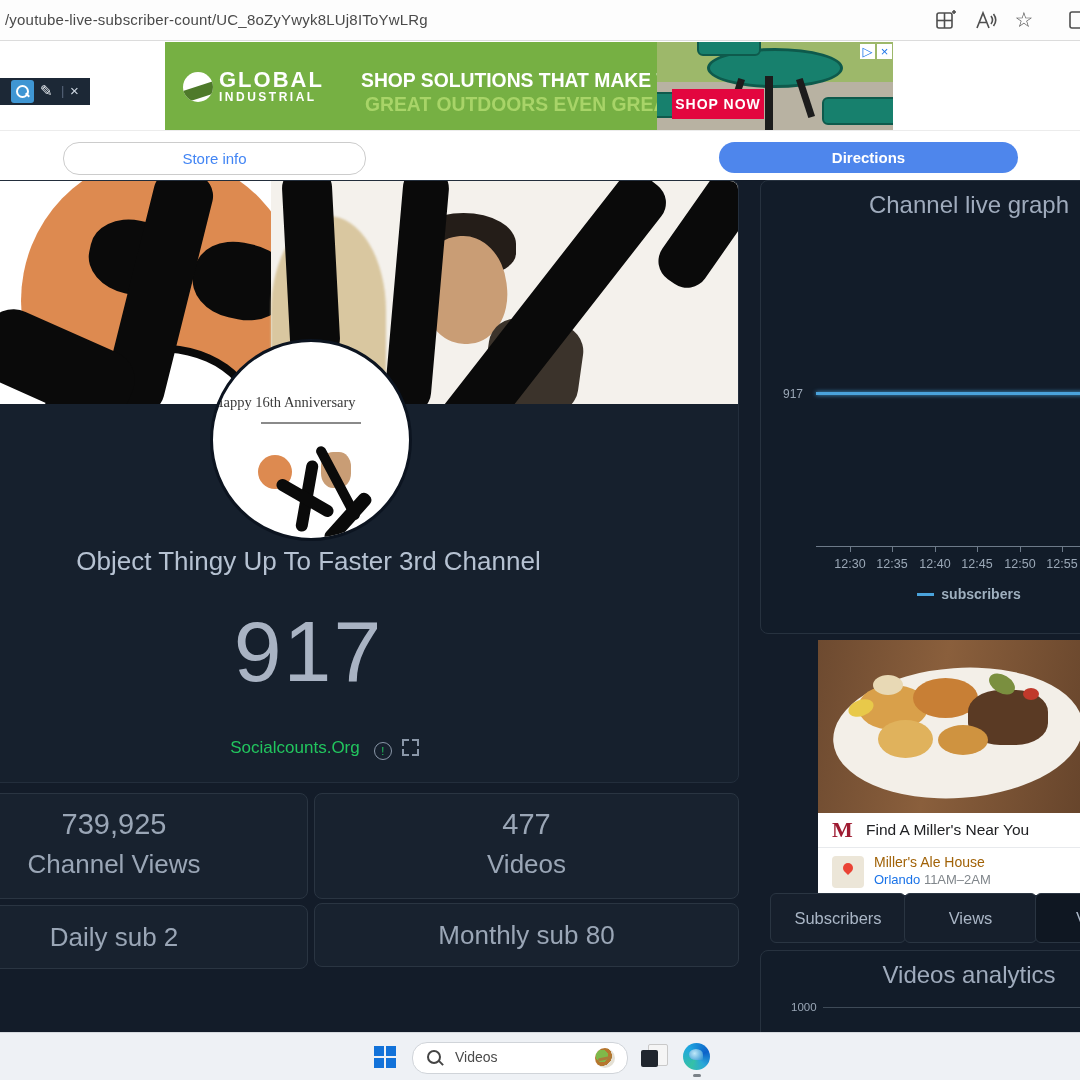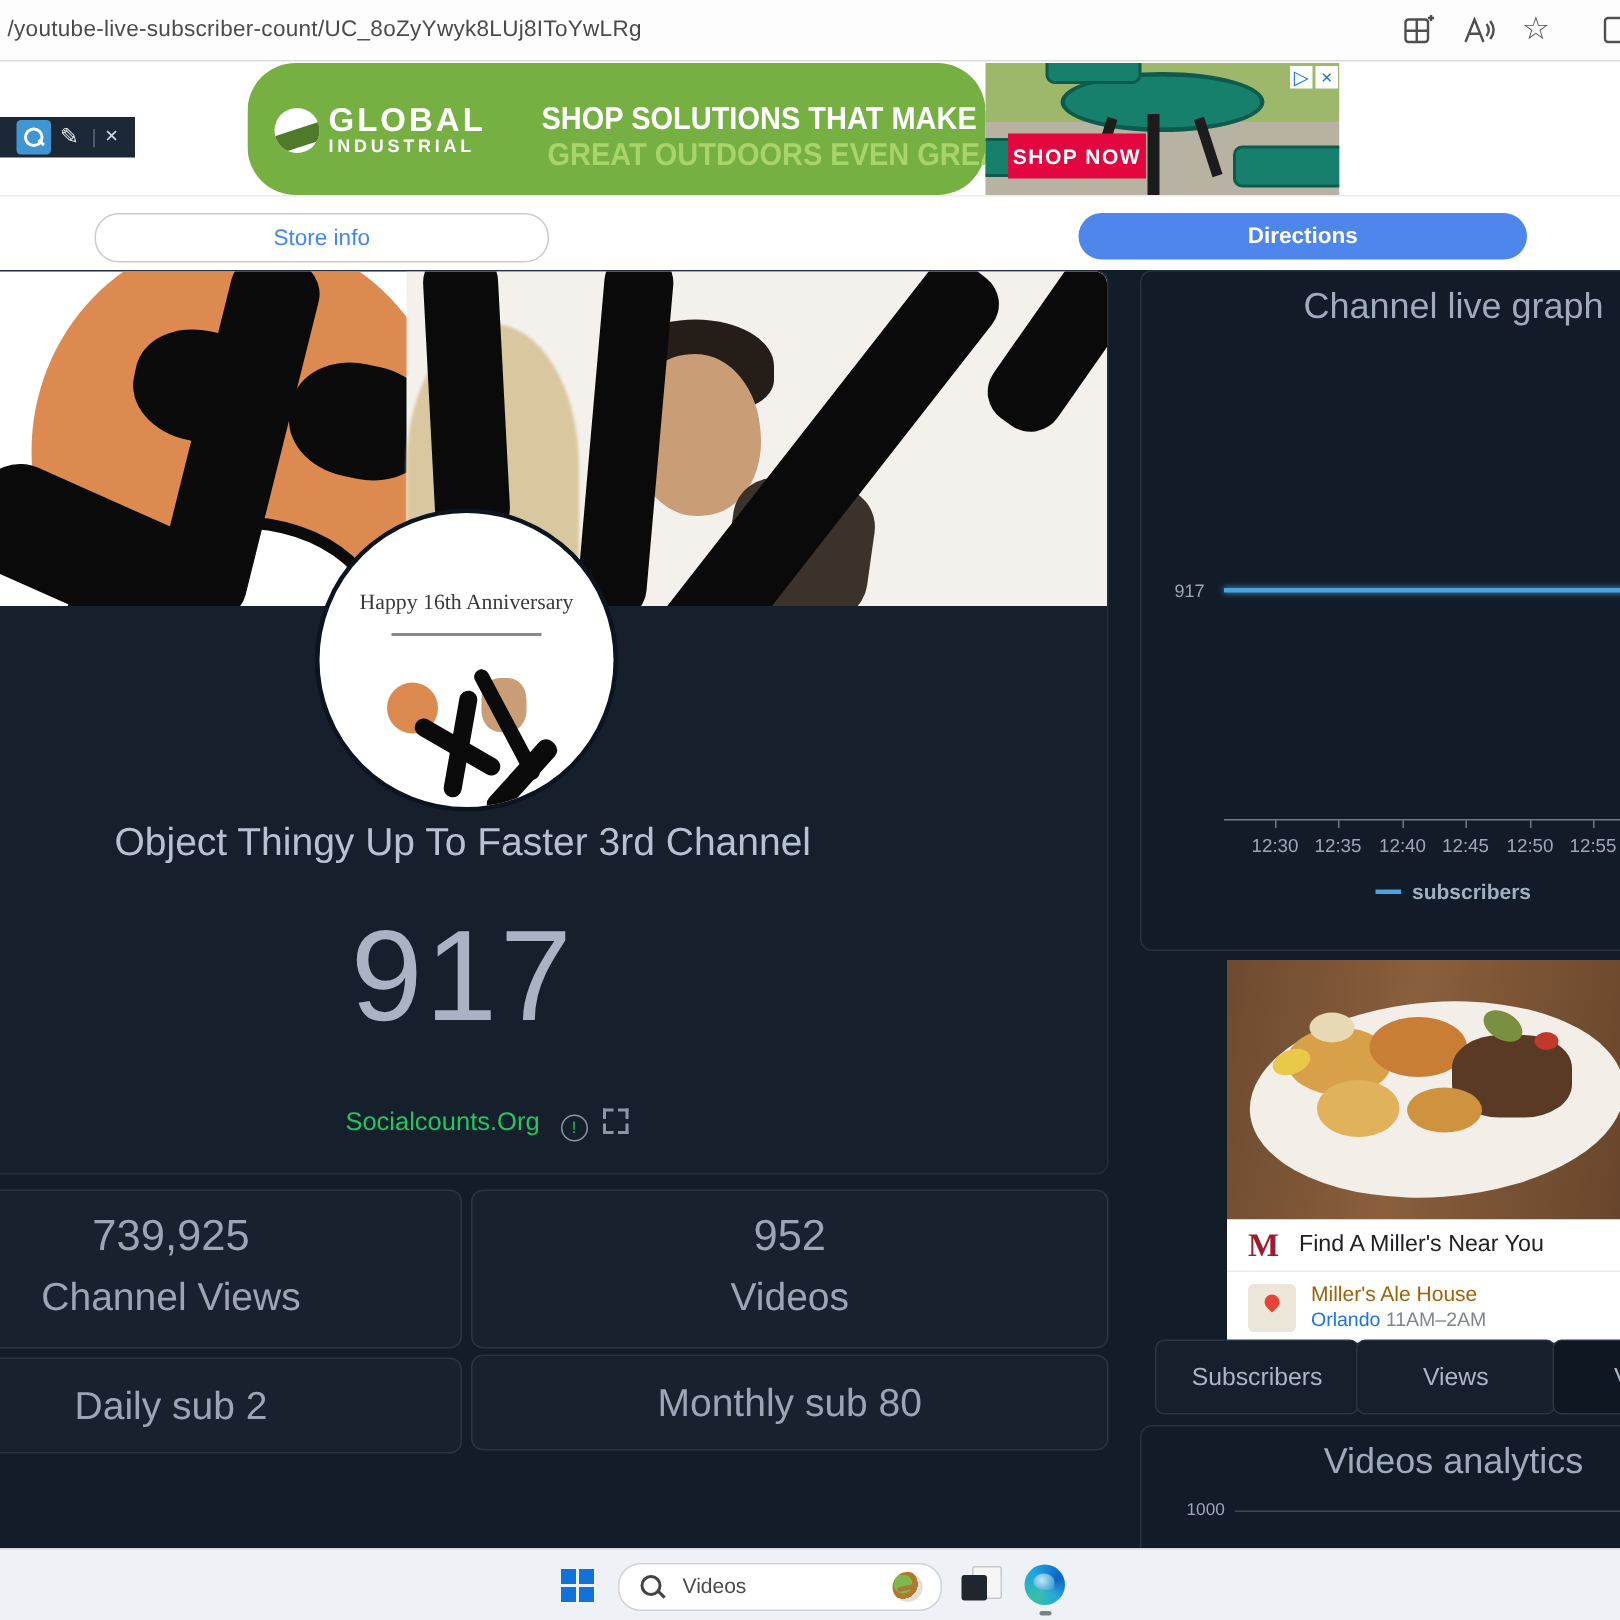--- a/index.html
+++ b/index.html
@@ -8,21 +8,21 @@
   .abs{position:absolute;}
 
   
   .topbar{left:0;top:0;width:1080px;height:40px;background:#fdfdfd;border-bottom:1px solid #dcdcdc;}
   .topbar .url{left:5px;top:11px;font-size:15px;color:#4a4a4a;letter-spacing:.2px;white-space:nowrap;}
   .tico{top:8px;width:24px;height:24px;color:#4f4f4f;}
   .star{font-size:21px;line-height:24px;text-align:center;}
 
   
   .gad{left:165px;top:42px;width:728px;height:88px;overflow:hidden;}
-  .gad-green{left:0;top:0;width:492px;height:88px;background:#76b043;border-radius:32px;}
+  .gad-green{left:0;top:0;width:492px;height:88px;background:#76b043;}
   .gad-logo-mark{left:18px;top:30px;width:30px;height:30px;border-radius:50%;background:#fff;overflow:hidden;}
   .gad-logo-mark i{position:absolute;left:-4px;top:14px;width:40px;height:12px;background:#4e7a2a;transform:rotate(-18deg);}
   .gad-logo-txt{left:54px;top:27px;color:#fff;line-height:1;}
   .gad-logo-txt .l1{font-size:22px;font-weight:bold;letter-spacing:2px;}
   .gad-logo-txt .l2{font-size:12px;font-weight:bold;letter-spacing:2.5px;}
   .gad-h1{left:196px;top:26px;font-size:21px;font-weight:bold;font-stretch:condensed;color:#fff;white-space:nowrap;transform:scaleX(.92);transform-origin:left;}
   .gad-h2{left:200px;top:50px;font-size:21px;font-weight:bold;color:#a8d468;white-space:nowrap;transform:scaleX(.92);transform-origin:left;}
   .gad-photo{left:492px;top:0;width:236px;height:88px;background:linear-gradient(#9db86a 0 45%,#b8b2a2 45% 100%);overflow:hidden;}
   .pt-top{left:50px;top:6px;width:130px;height:34px;border-radius:50%;background:#17806d;border:3px solid #0e5a4c;}
   .pt-leg{background:#1c1c1c;}
@@ -54,21 +54,21 @@
   .face{left:100px;top:-25px;width:280px;height:290px;border-radius:50%;background:#dd8a50;}
   .lens1,.lens2{position:absolute;background:#0a0a0a;border-radius:45%;}
   .mouth{left:110px;top:165px;width:215px;height:165px;background:#fff;border:8px solid #0a0a0a;border-radius:50%;transform:rotate(-14deg);overflow:hidden;}
   .manbg{left:350px;top:0;width:467px;height:223px;background:#f4f1ec;}
   .blonde{position:absolute;left:0px;top:35px;width:115px;height:190px;background:#d9c7a0;border-radius:50% 50% 0 0;filter:blur(1px);}
   .hair{position:absolute;left:140px;top:32px;width:105px;height:62px;background:#241d18;border-radius:50% 50% 35% 35%;}
   .headman{position:absolute;left:150px;top:55px;width:86px;height:108px;background:#c99d75;border-radius:48%;transform:rotate(-6deg);}
   .shoulder{position:absolute;left:215px;top:140px;width:95px;height:90px;background:#3b332b;border-radius:30%;transform:rotate(8deg);}
 
   .avatar{left:210px;top:159px;width:196px;height:196px;border-radius:50%;background:#fff;border:3px solid #0c1420;overflow:hidden;z-index:6;}
-  .av-cap{left:0;top:52px;width:196px;text-align:center;font-family:"Liberation Serif",serif;font-size:14.5px;color:#3a3a3a;white-space:nowrap;}
+  .av-cap{left:0;top:52px;width:196px;text-align:left;font-family:"Liberation Serif",serif;font-size:14.5px;color:#3a3a3a;white-space:nowrap;}
   .av-line{position:absolute;background:#8a8a8a;height:2px;}
   .mini{position:absolute;border-radius:50%;}
 
   .ctitle{left:0;top:366px;width:617px;text-align:center;font-size:26px;color:#b6c2d2;white-space:nowrap;}
   .bignum{left:0;top:422px;width:617px;text-align:center;font-size:86px;font-weight:400;color:#a9b3c3;letter-spacing:2px;}
   .socialrow{left:16px;top:558px;width:617px;text-align:center;color:#22c55e;font-size:17px;}
   .inforound{display:inline-block;width:16px;height:16px;border:1.5px solid #8a97a8;border-radius:50%;font-size:11px;line-height:16px;text-align:center;vertical-align:-2px;margin-left:14px;}
   .expand{display:inline-block;position:relative;width:17px;height:17px;vertical-align:-3px;margin-left:10px;}
   .expand i{position:absolute;width:5px;height:5px;border:2px solid #8a97a8;}
   .expand .tl{left:0;top:0;border-right:none;border-bottom:none;}
@@ -239,21 +239,21 @@
     <div class="abs bignum">917</div>
     <div class="abs socialrow">
       <span>Socialcounts.Org</span><span class="inforound">!</span><span class="expand"><i class="tl"></i><i class="tr"></i><i class="bl"></i><i class="br"></i></span>
     </div>
 
     <div class="abs statcard" style="left:-80px;top:613px;width:386px;height:104px;">
       <div class="v">739,925</div>
       <div class="l">Channel Views</div>
     </div>
     <div class="abs statcard" style="left:314px;top:613px;width:423px;height:104px;">
-      <div class="v">952</div>
+      <div class="v">477</div>
       <div class="l">Videos</div>
     </div>
     <div class="abs statcard" style="left:-80px;top:725px;width:386px;height:62px;">
       <div class="single">Daily sub 2</div>
     </div>
     <div class="abs statcard" style="left:314px;top:707px;width:423px;height:62px;margin-top:16px;">
       <div class="single">Monthly sub 80</div>
     </div>
 
     <div class="abs chartcard">

